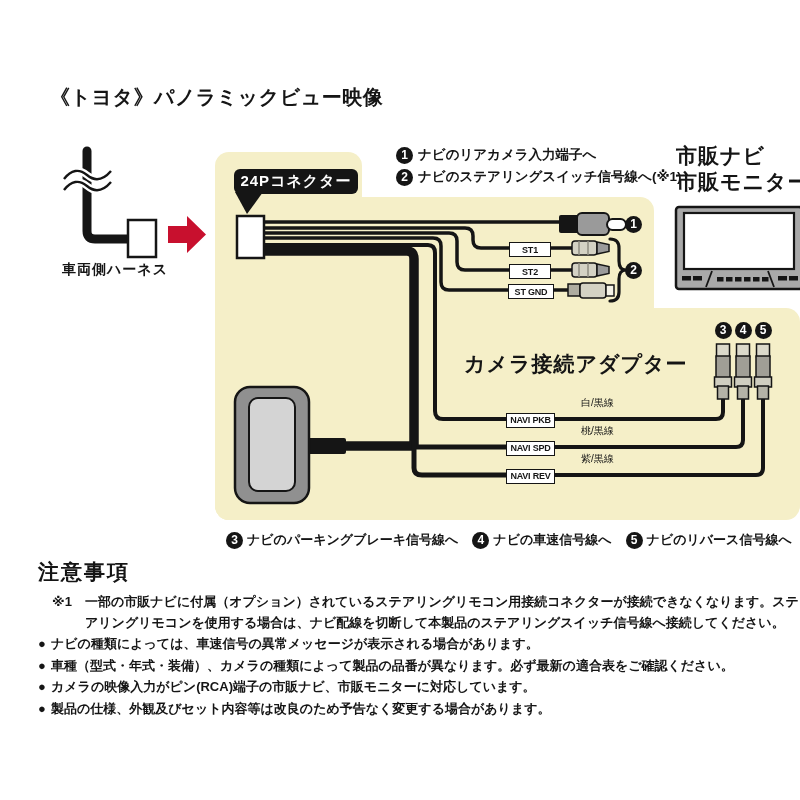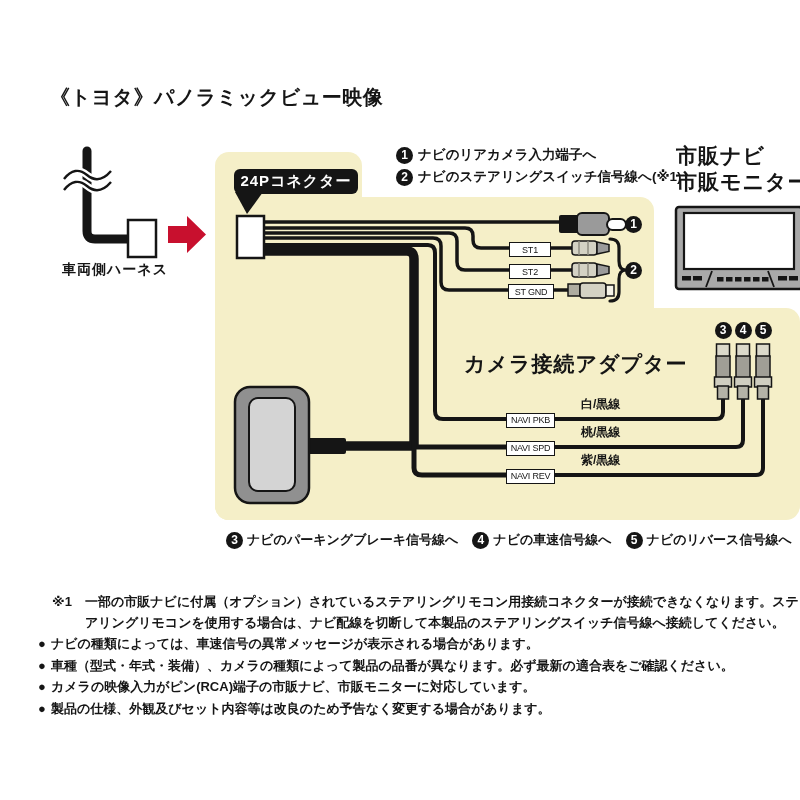--- a/index.html
+++ b/index.html
@@ -14,23 +14,23 @@
              letter-spacing:1px;border-radius:6px;}
   .badge{width:17px;height:17px;border-radius:50%;background:#151515;color:#ffffff;
          font-size:12px;font-weight:bold;display:inline-flex;align-items:center;justify-content:center;
          flex:0 0 auto;line-height:1;}
   .note-row{display:flex;align-items:center;gap:5px;font-size:13.5px;font-weight:bold;white-space:nowrap;}
   .note1{left:374px;top:146px;}
   .note2{left:374px;top:168px;}
   .nav-heading{left:654px;top:143px;font-size:21px;font-weight:bold;line-height:26px;letter-spacing:1px;}
   .tagbox{position:absolute;background:#ffffff;border:1.5px solid #151515;
           display:flex;align-items:center;justify-content:center;
-          font-size:9px;font-weight:normal;letter-spacing:-0.2px;white-space:nowrap;}
+          font-size:9px;font-weight:bold;letter-spacing:-0.2px;white-space:nowrap;}
   .adapter-title{left:442px;top:350px;font-size:21px;font-weight:bold;letter-spacing:1px;}
-  .wire-color{position:absolute;font-size:12px;font-weight:bold;padding-left:24px;}
+  .wire-color{position:absolute;font-size:10px;font-weight:normal;padding-left:24px;}
   .bottom-notes{left:204px;top:531px;display:flex;gap:14px;}
   .bottom-notes .note-row{font-size:13px;gap:4px;}
   .notice-heading{left:16px;top:558px;font-size:21px;font-weight:bold;letter-spacing:2px;}
   .notice-list{left:16px;top:592px;width:774px;font-size:13px;font-weight:bold;line-height:20.5px;}
   .notice-item{display:flex;margin-bottom:1px;}
   .notice-item .marker{flex:0 0 13px;}
   .notice-item.ref{margin-left:14px;}
   .notice-item.ref .marker{flex:0 0 33px;}
   .notice-item .txt{flex:1;}
 </style>
@@ -203,20 +203,21 @@
     <div class="note-row">
       <span class="badge">4</span>
       <span>ナビの車速信号線へ</span>
     </div>
     <div class="note-row">
       <span class="badge">5</span>
       <span>ナビのリバース信号線へ</span>
     </div>
   </div>
 
+  <div class="abs notice-heading">注意事項</div>
   <div class="abs notice-list">
     <div class="notice-item ref">
       <span class="marker">※1</span>
       <span class="txt">一部の市販ナビに付属（オプション）されているステアリングリモコン用接続コネクターが接続できなくなります。ステアリングリモコンを使用する場合は、ナビ配線を切断して本製品のステアリングスイッチ信号線へ接続してください。</span>
     </div>
     <div class="notice-item">
       <span class="marker">●</span>
       <span class="txt">ナビの種類によっては、車速信号の異常メッセージが表示される場合があります。</span>
     </div>
     <div class="notice-item">

